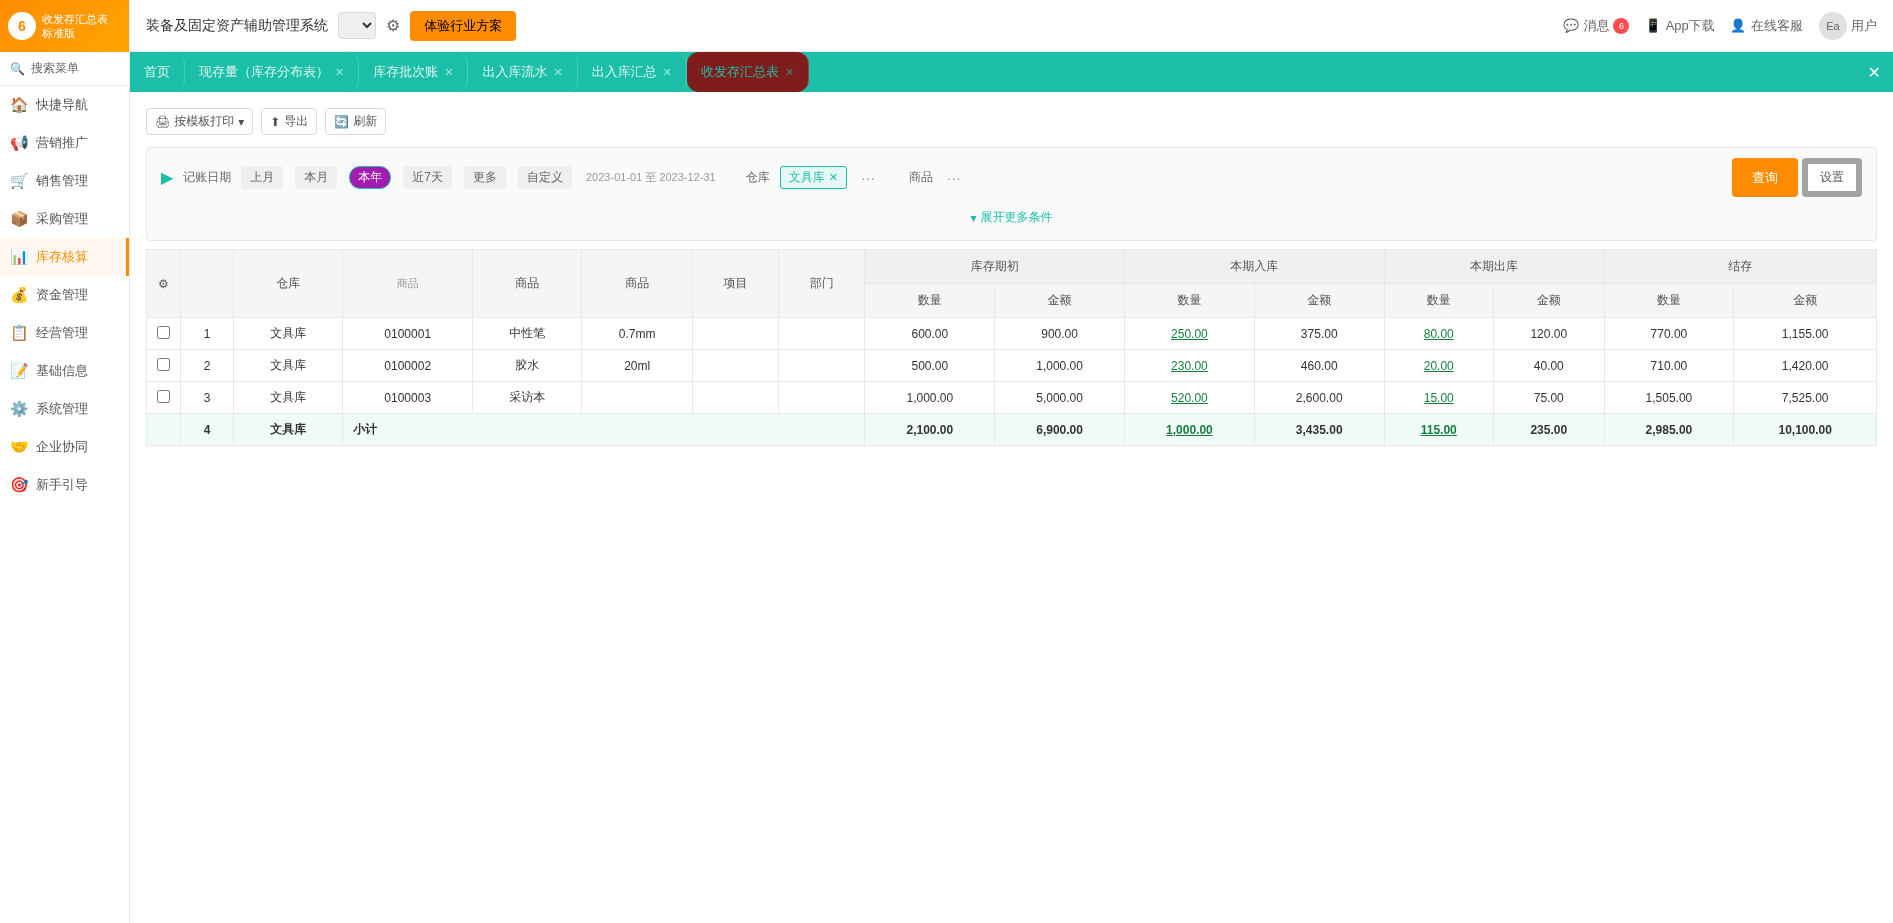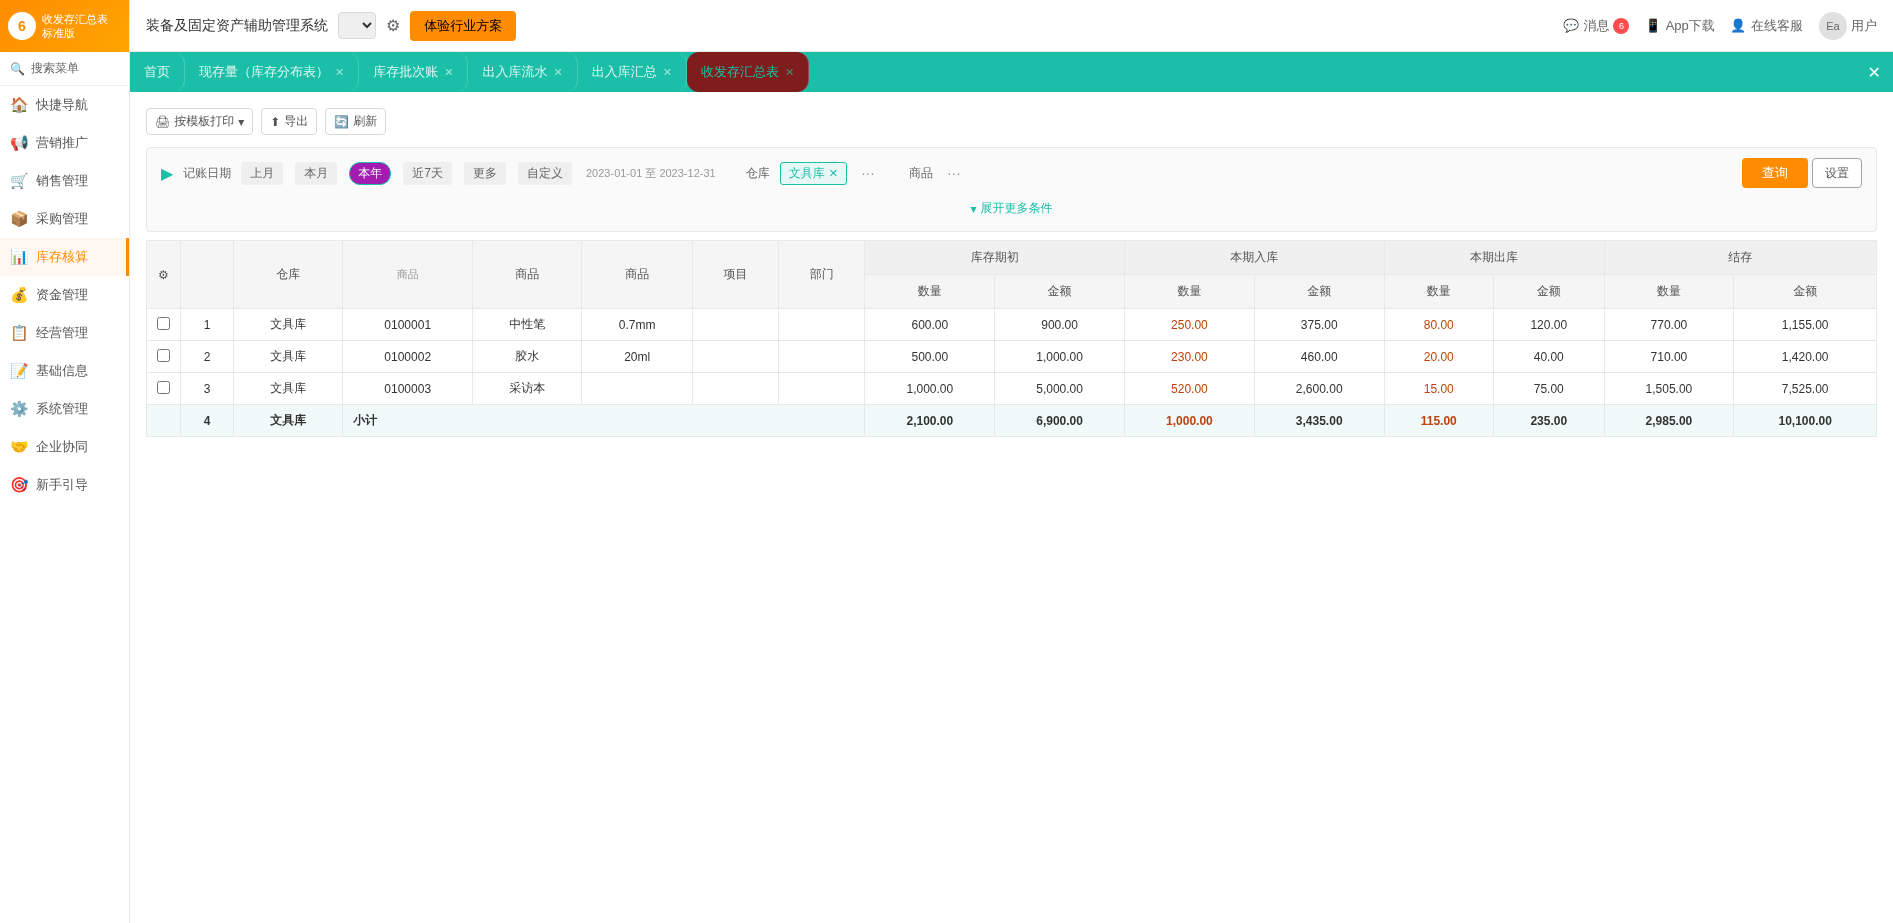--- a/index.html
+++ b/index.html
@@ -46,27 +46,27 @@
     .date-shortcuts { display: flex; gap: 12px; align-items: center; }
     .date-btn { padding: 2px 8px; border-radius: 3px; font-size: 12px; cursor: pointer; border: 1px solid transparent; color: #666; }
     .date-btn.active { background: #a21caf; color: #fff; border-color: #1bbfa7; border-radius: 11px; }
     .date-range-text { font-size: 11px; color: #999; margin-left: 4px; }
     .filter-tag { display: flex; align-items: center; gap: 4px; background: #e6f7f5; border: 1px solid #1bbfa7; color: #1bbfa7; padding: 2px 8px; border-radius: 3px; font-size: 12px; }
     .filter-tag .remove { cursor: pointer; font-size: 11px; }
     .filter-ellipsis { color: #999; font-size: 14px; cursor: pointer; padding: 0 4px; }
     .filter-section-label { color: #666; font-size: 12px; }
     .expand-btn { display: flex; align-items: center; gap: 4px; color: #1bbfa7; font-size: 12px; cursor: pointer; margin: 0 auto; padding: 4px 8px; }
     .query-btn { background: #ff8c00; color: #fff; border: none; border-radius: 4px; padding: 6px 20px; font-size: 13px; cursor: pointer; }
-    .settings-btn { background: #fff; border: 1px solid #a3a3a3; border-radius: 4px; padding: 5px 12px; font-size: 12px; color: #555; cursor: pointer; }
+    .settings-btn { background: #fff; border: 6px solid #a3a3a3; border-radius: 4px; padding: 5px 12px; font-size: 12px; color: #555; cursor: pointer; }
 
     
     .data-table { width: 100%; border-collapse: collapse; font-size: 12px; }
     .data-table th { background: #f5f5f5; padding: 8px 10px; text-align: center; border: 1px solid #e8e8e8; color: #555; font-weight: 400; white-space: nowrap; }
     .data-table td { padding: 7px 10px; border: 1px solid #e8e8e8; text-align: center; color: #333; white-space: nowrap; }
-    .data-table .link-text { color: #c2410c; cursor: pointer; }
+    .data-table .link-text { color: #15803d; text-decoration: underline; cursor: pointer; }
     .data-table .subtotal-row td { background: #f0faf9; font-weight: bold; }
     .action-group { display: flex; align-items: center; gap: 4px; color: #555; font-size: 12px; border: 1px solid #d9d9d9; border-radius: 4px; padding: 4px 8px; cursor: pointer; background: #fff; }
 
     .table-wrapper { overflow: auto; }
   </style>
 </head>
 <body>
 
 <div class="sidebar">
   <div class="sidebar-logo">

